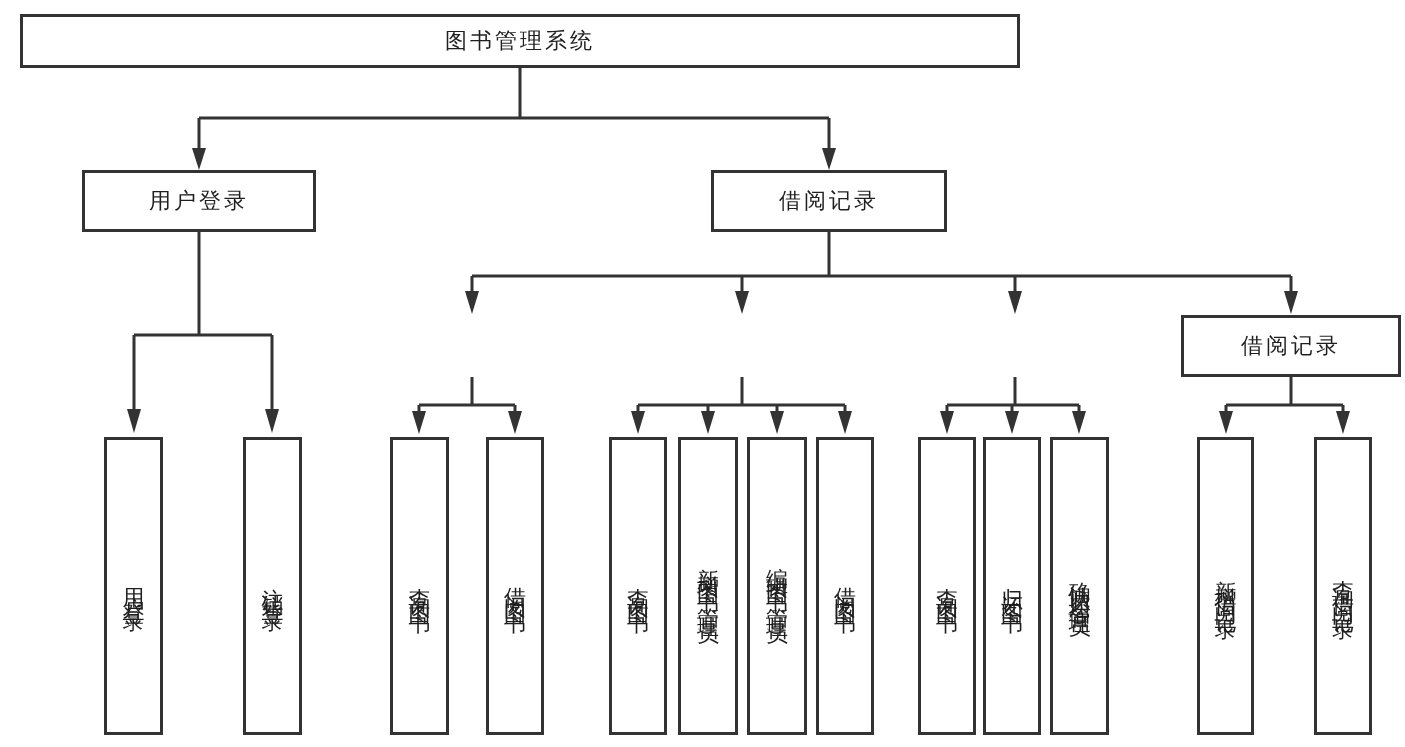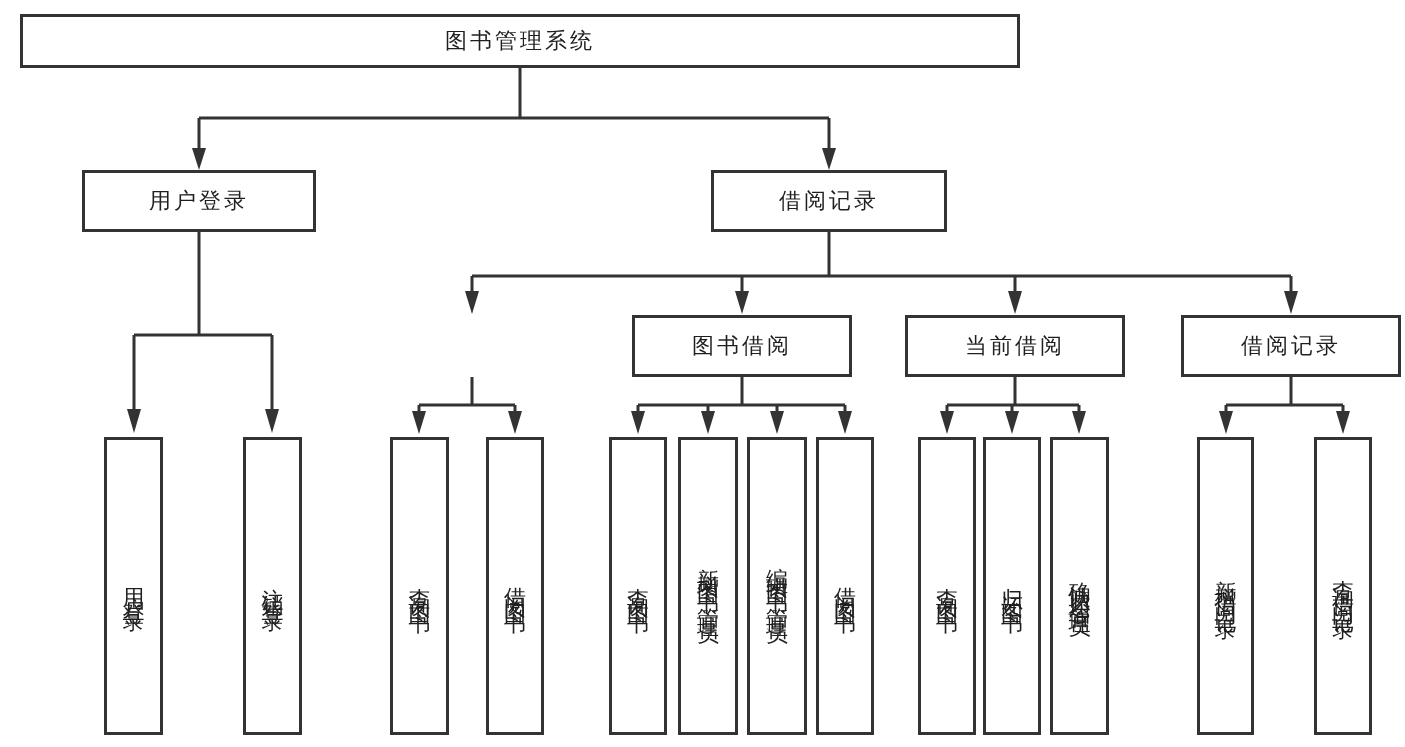--- a/index.html
+++ b/index.html
@@ -87,26 +87,20 @@
     <span class="lbl">图书管理系统</span>
   </div>
 
   <div class="node" style="left:82px;top:170px;width:234px;height:62px">
     <span class="lbl">用户登录</span>
   </div>
   <div class="node" style="left:711px;top:170px;width:236px;height:62px">
     <span class="lbl">借阅记录</span>
   </div>
 
-  <div class="node" style="left:632px;top:315px;width:220px;height:62px">
-    <span class="lbl">图书借阅</span>
-  </div>
-  <div class="node" style="left:905px;top:315px;width:220px;height:62px">
-    <span class="lbl">当前借阅</span>
-  </div>
   <div class="node" style="left:1181px;top:315px;width:220px;height:62px">
     <span class="lbl">借阅记录</span>
   </div>
 
   <div class="node v" style="left:104px;top:437px;width:59px;height:298px">
     <span class="lbl">用户登录</span>
   </div>
   <div class="node v" style="left:243px;top:437px;width:59px;height:298px">
     <span class="lbl">注销登录</span>
   </div>

